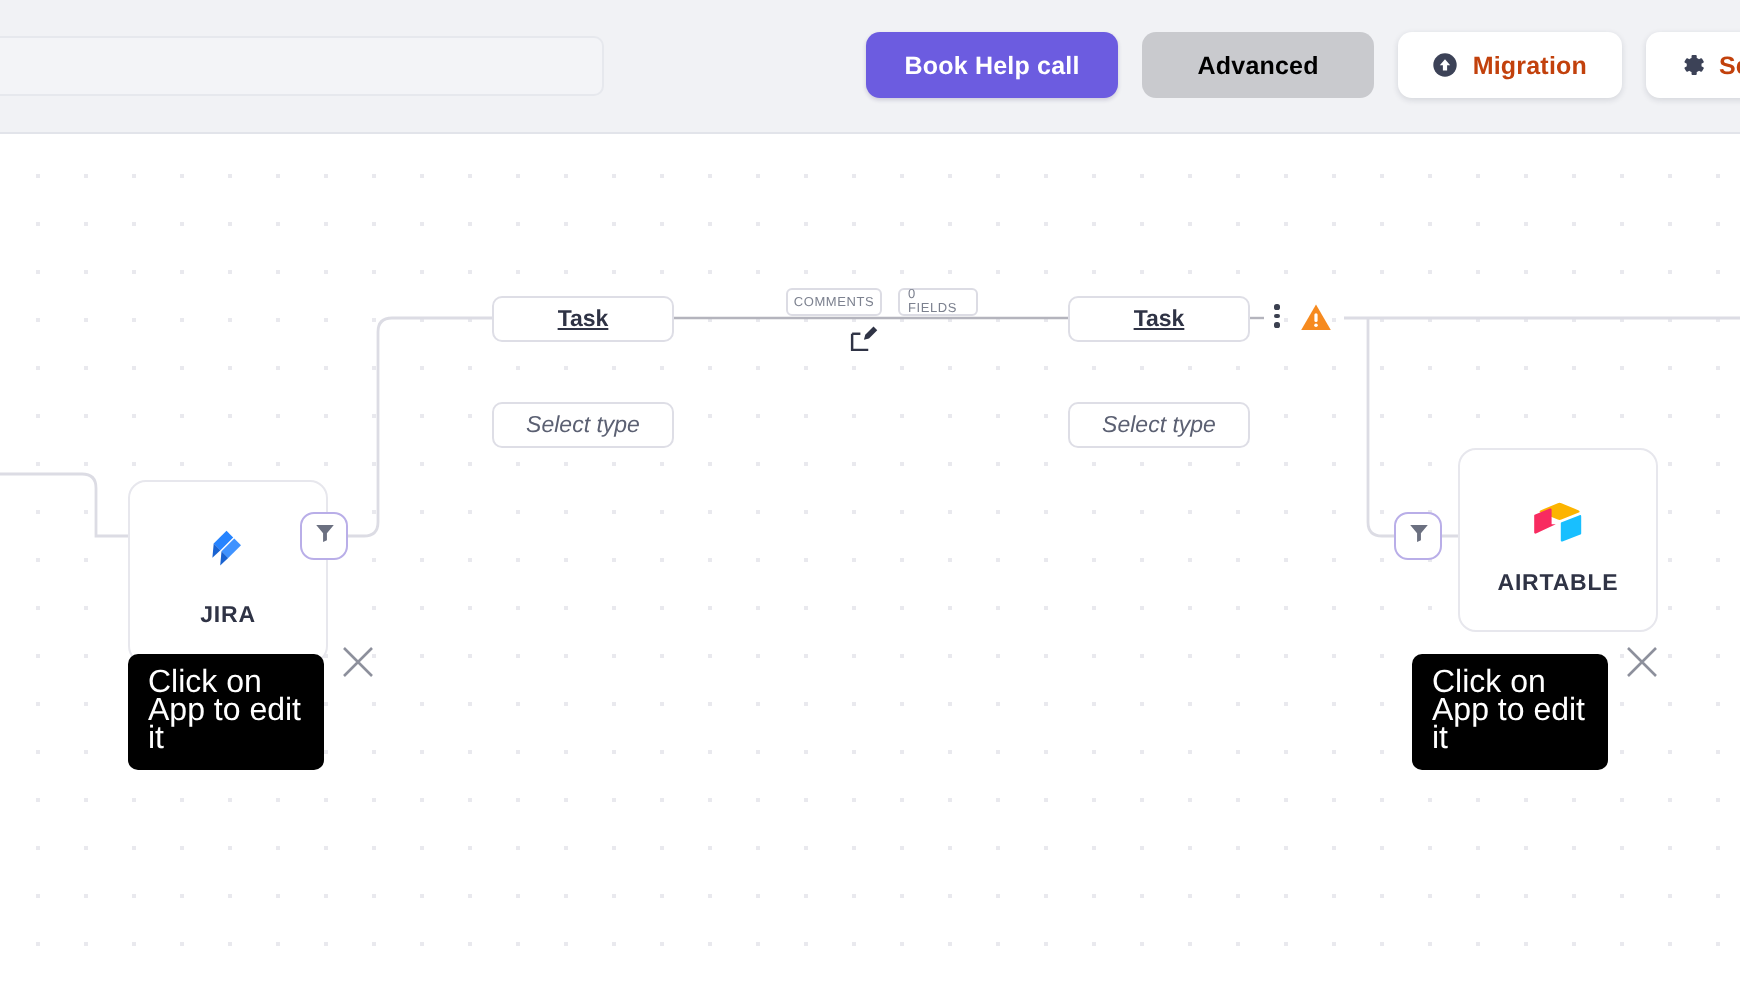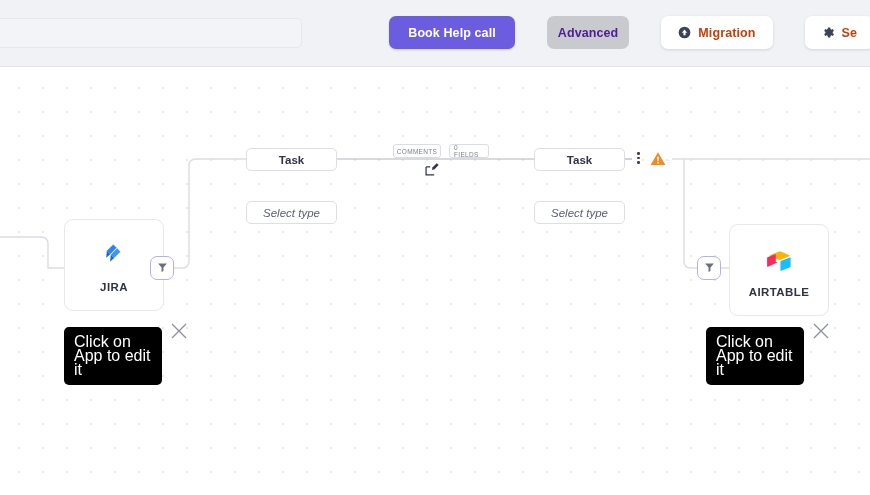--- a/index.html
+++ b/index.html
@@ -35,25 +35,25 @@
     top: 18px;
     width: 312px;
     height: 30px;
     background: #f3f4f7;
     border: 1px solid #e6e8ed;
     border-radius: 5px;
   }
 
   .header-actions {
     position: absolute;
-    right: 18px;
+    right: 0;
     top: 16px;
     display: flex;
     align-items: center;
-    gap: 32px;
+    gap: 12px;
     padding-right: 0;
   }
 
   .btn {
     height: 33px;
     display: flex;
     align-items: center;
     justify-content: center;
     gap: 7px;
     border-radius: 7px;
@@ -67,22 +67,22 @@
 
   .btn-primary {
     background: #6c5ce0;
     color: #ffffff;
     padding: 0 19px;
     box-shadow: 0 1px 2px rgba(40,30,90,.18);
   }
 
   .btn-muted {
     background: #c9cace;
-    color: #4c1d95;
-    padding: 0 11px;
+    color: #000000;
+    padding: 0 28px;
   }
 
   .btn-white {
     background: #ffffff;
     color: #c2410c;
     padding: 0 17px;
     box-shadow: 0 1px 3px rgba(30,35,60,.14);
   }
 
   .btn .ico { display: flex; align-items: center; }
@@ -143,21 +143,21 @@
     background: #ffffff;
     border: 1px solid #dedee6;
     border-radius: 5px;
     display: flex;
     align-items: center;
     justify-content: center;
     font-size: 11.5px;
     color: #2f3345;
     cursor: pointer;
   }
-  .map-box.task { font-weight: bold; }
+  .map-box.task { font-weight: bold; text-decoration: underline; }
   .map-box.select { color: #5b6072; font-weight: normal; font-style: italic; }
 
   
   .chip {
     position: absolute;
     height: 14px;
     background: #ffffff;
     border: 1px solid #dcdce4;
     border-radius: 3px;
     display: flex;
@@ -251,21 +251,21 @@
       <path d="M337 92 H534" fill="none" stroke="#b4b4bd" stroke-width="1.2"></path>
 
       <path d="M624 92 H632" fill="none" stroke="#b4b4bd" stroke-width="1.2"></path>
       <path d="M672 92 H870" fill="none" stroke="#dcdce4" stroke-width="1.4"></path>
 
       <path d="M684 92 Q684 92 684 92 V194 Q684 201 691 201 H697" fill="none" stroke="#dcdce4" stroke-width="1.4"></path>
 
       <path d="M721 201 H735 Q742 201 742 194 V170 H760" fill="none" stroke="#dcdce4" stroke-width="1.4"></path>
     </svg>
 
-    <div class="app-node" style="left:64px; top:152px;">
+    <div class="app-node" style="left:64px; top:173px;">
       <span class="logo">
         <svg width="26" height="26" viewBox="0 0 24 24">
           <path fill="#2684ff" d="M11.3 2.2 5.4 8.1l3.1 3.1 5.9-5.9z"></path>
           <path fill="#2684ff" d="M14.9 5.8 9 11.7l3.1 3.1 5.9-5.9z" opacity=".88"></path>
           <path fill="#0052cc" d="M8.5 11.2 5.4 8.1l-.6 6.5z" opacity=".9"></path>
           <path fill="#0052cc" d="M12.1 14.8 9 11.7l-.6 6.5z" opacity=".9"></path>
         </svg>
       </span>
       <span class="name">JIRA</span>
     </div>

